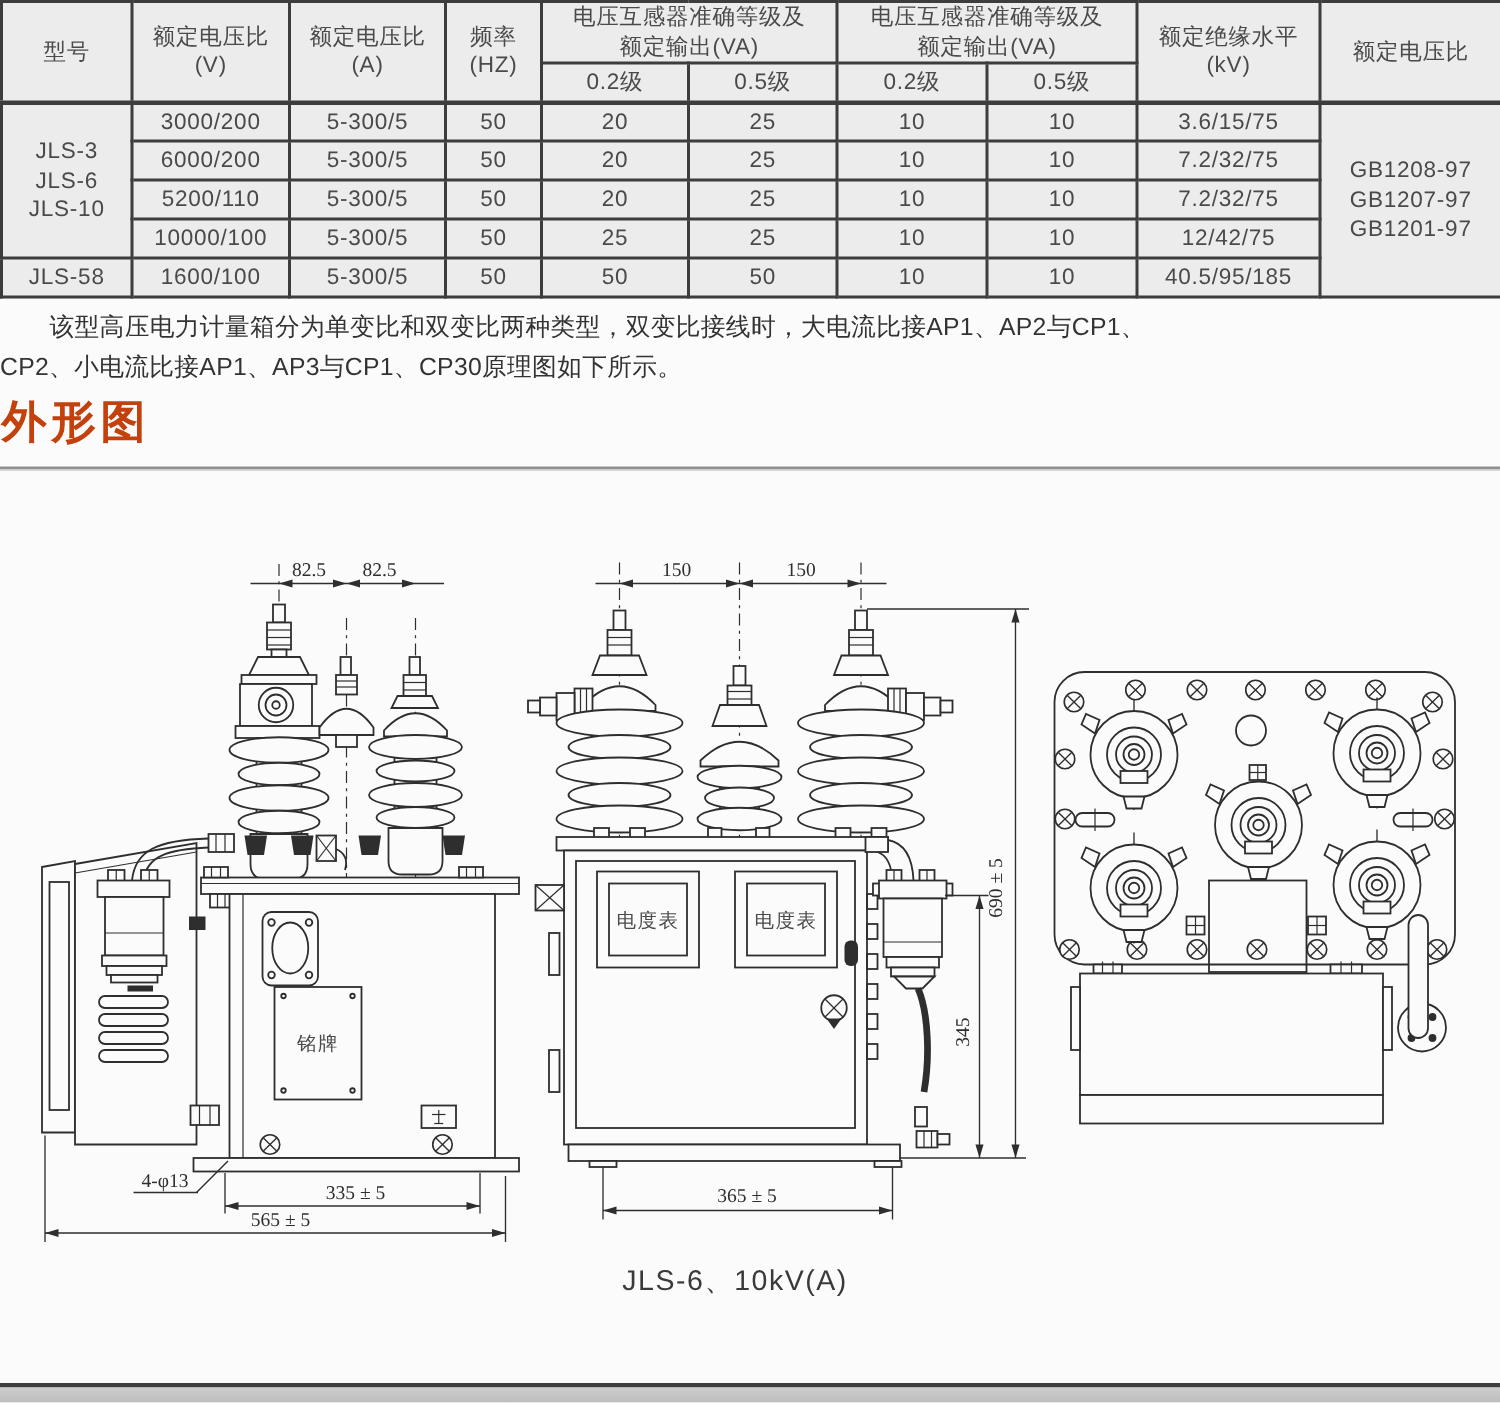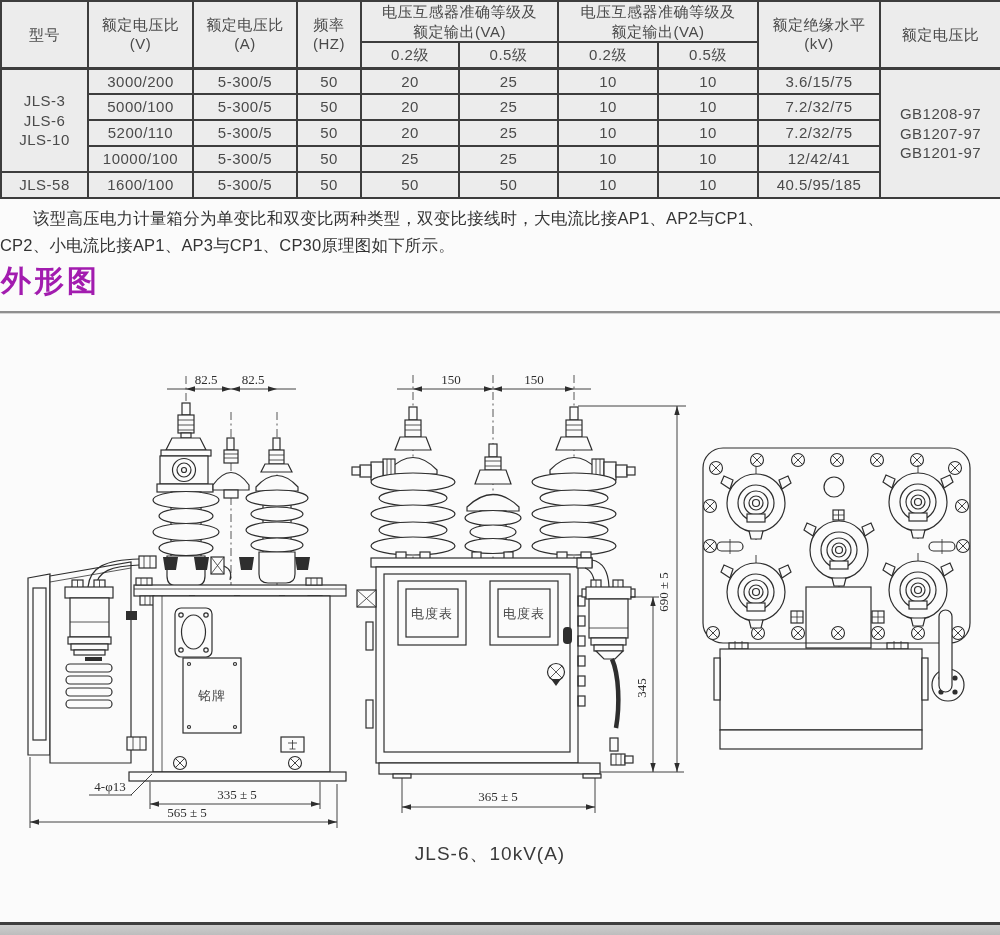--- a/index.html
+++ b/index.html
@@ -10,21 +10,21 @@
         width:1000px;background:#ececec;color:#4a4a4a;}
   .spec th,.spec td{border:2px solid #3d3d3d;font-weight:normal;text-align:center;
         vertical-align:middle;font-size:15px;line-height:1.3;padding:0;letter-spacing:.5px;}
   .spec thead{border-bottom:3px solid #3d3d3d;}
   .spec .pre{white-space:pre-line;}
   .spec tr.h1{height:37px;} .spec tr.h2{height:26px;} .spec tr.dr{height:26px;}
   
   .para{position:absolute;top:205px;left:0;width:808px;font-size:16.5px;line-height:1.62;
         color:#333;text-indent:2em;letter-spacing:.2px;}
   .h-outline{position:absolute;top:261px;left:1px;font-size:30px;font-weight:bold;
-        color:#a21caf;letter-spacing:3px;}
+        color:#c2410c;letter-spacing:3px;}
   .rule{position:absolute;top:311px;left:0;width:1000px;height:2px;background:#8f8f8f;}
   .rule2{position:absolute;top:313px;left:0;width:1000px;height:1px;background:#d5d5d5;}
   
   .edge-line{position:absolute;top:922px;left:0;width:1000px;height:3px;background:#3e3e3e;}
   .edge-shadow{position:absolute;top:925px;left:0;width:1000px;height:10px;
         background:linear-gradient(#cdcdcd,#bdbdbd);}
   
   .draw{position:absolute;top:360px;left:0;}
   .ln{stroke:#2e2e2e;stroke-width:1.2;fill:none;}
   .fw{stroke:#2e2e2e;stroke-width:1.2;fill:#fbfbfb;}
@@ -92,21 +92,21 @@
         <td>20</td>
         <td>25</td>
         <td>10</td>
         <td>10</td>
         <td>3.6/15/75</td>
         <td rowspan="5" class="pre">GB1208-97
 GB1207-97
 GB1201-97</td>
       </tr>
       <tr class="dr">
-        <td>5000/100</td>
+        <td>6000/200</td>
         <td>5-300/5</td>
         <td>50</td>
         <td>20</td>
         <td>25</td>
         <td>10</td>
         <td>10</td>
         <td>7.2/32/75</td>
       </tr>
       <tr class="dr">
         <td>5200/110</td>
@@ -119,21 +119,21 @@
         <td>7.2/32/75</td>
       </tr>
       <tr class="dr">
         <td>10000/100</td>
         <td>5-300/5</td>
         <td>50</td>
         <td>25</td>
         <td>25</td>
         <td>10</td>
         <td>10</td>
-        <td>12/42/41</td>
+        <td>12/42/75</td>
       </tr>
       <tr class="dr">
         <td>JLS-58</td>
         <td>1600/100</td>
         <td>5-300/5</td>
         <td>50</td>
         <td>50</td>
         <td>50</td>
         <td>10</td>
         <td>10</td>

